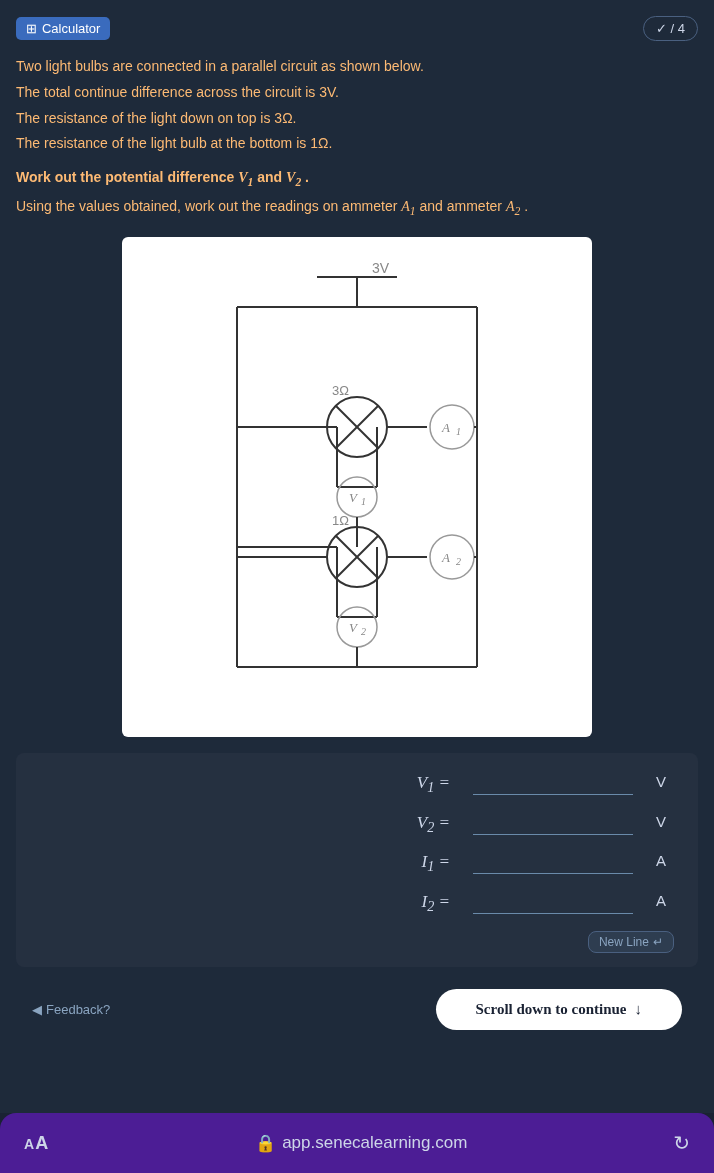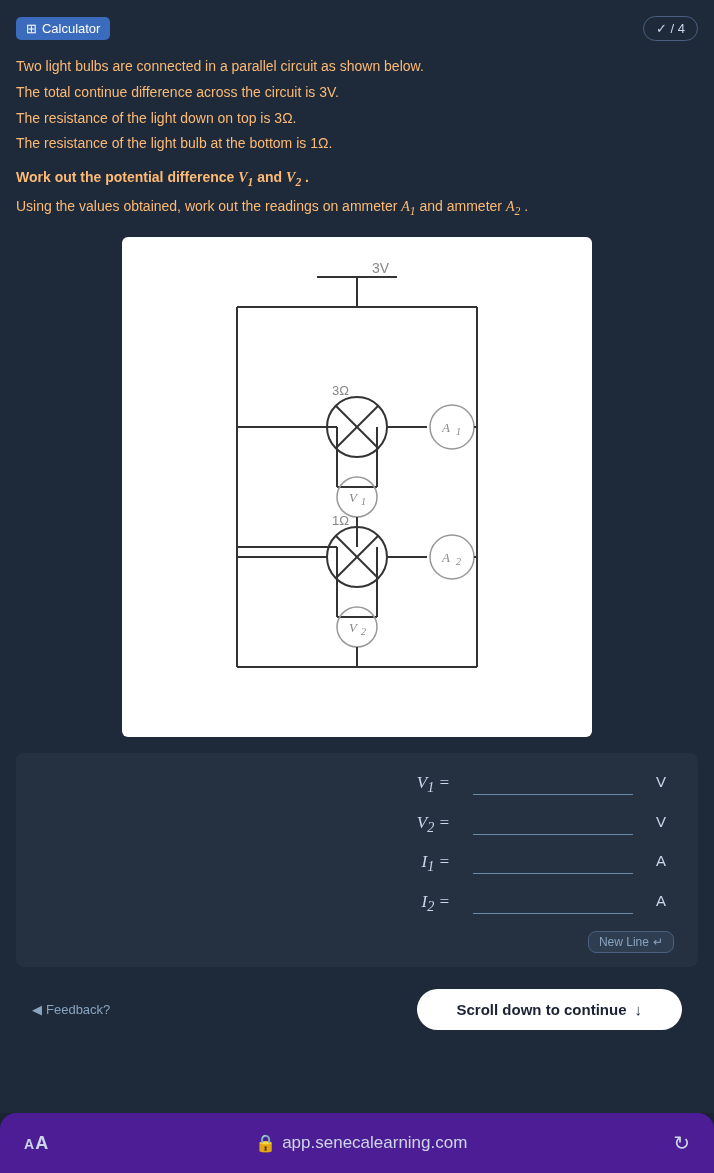--- a/index.html
+++ b/index.html
@@ -166,20 +166,21 @@
       color: #1a2233;
       border: none;
       border-radius: 24px;
       font-size: 15px;
       font-weight: 600;
       padding: 12px 40px;
       cursor: pointer;
       display: flex;
       align-items: center;
       gap: 8px;
+      font-family: Liberation Serif, serif;
     }
 
     .browser-bar {
       background: #4c1d95;
       border-radius: 16px 16px 0 0;
       padding: 18px 24px;
       display: flex;
       align-items: center;
       justify-content: space-between;
       margin-top: auto;

